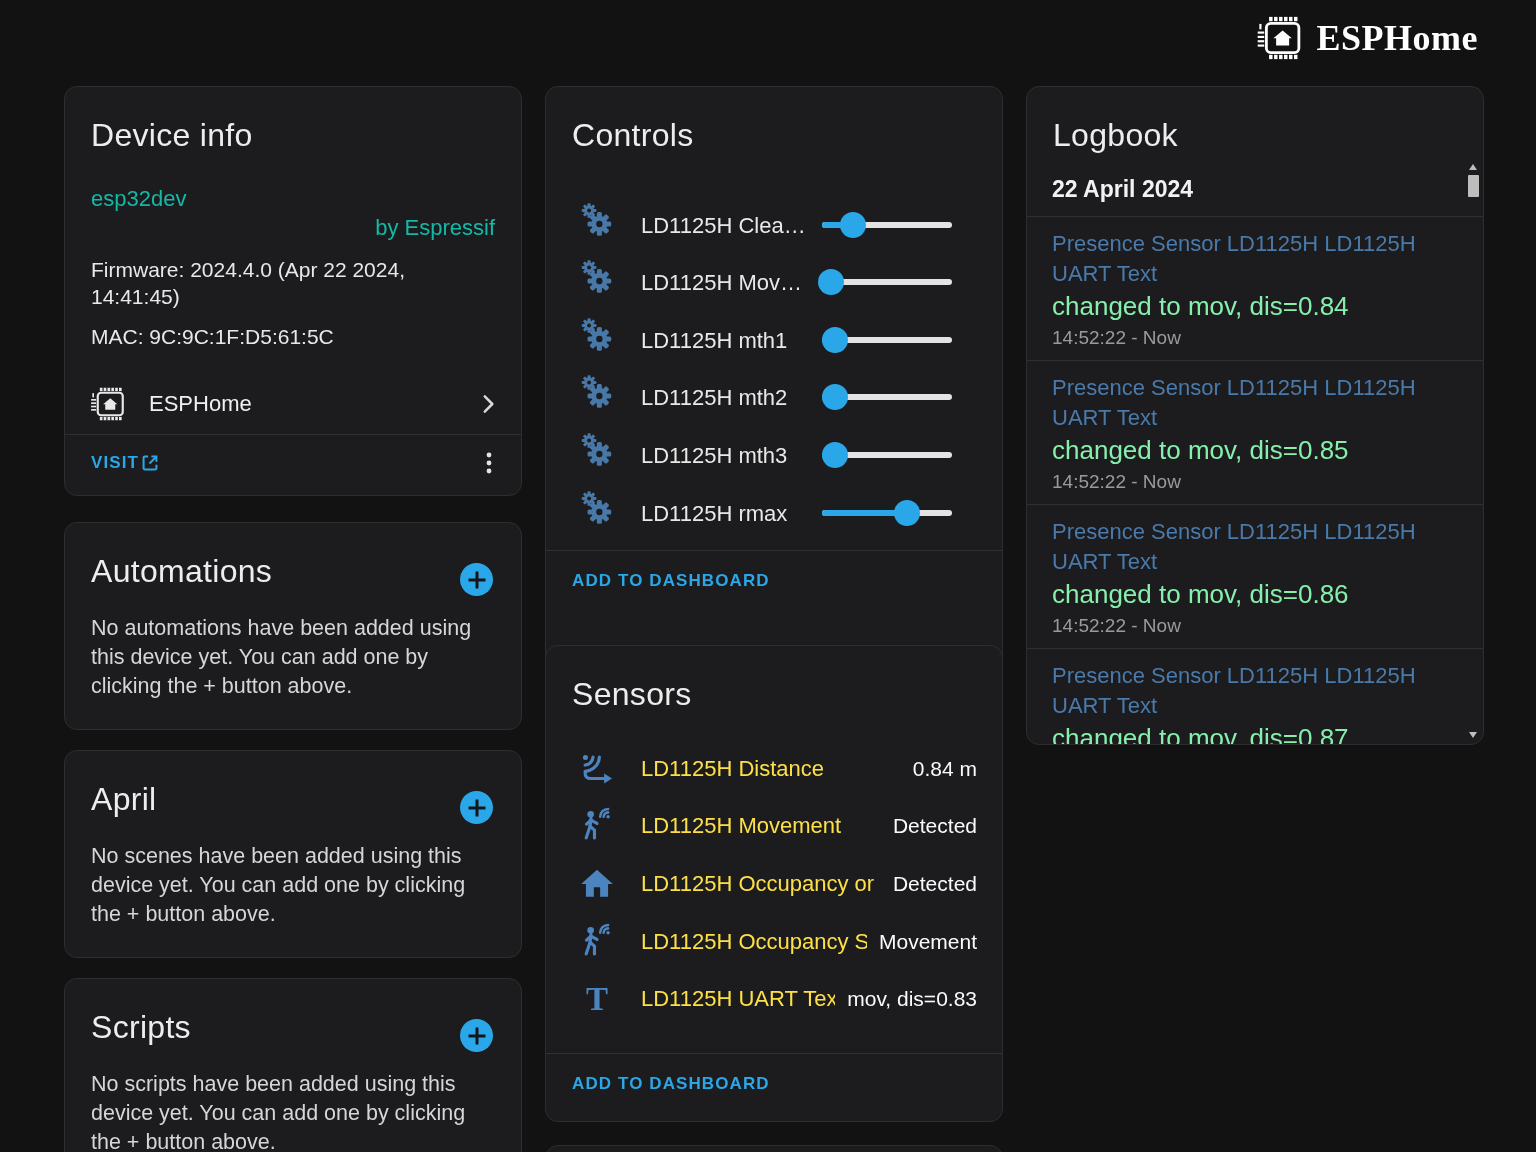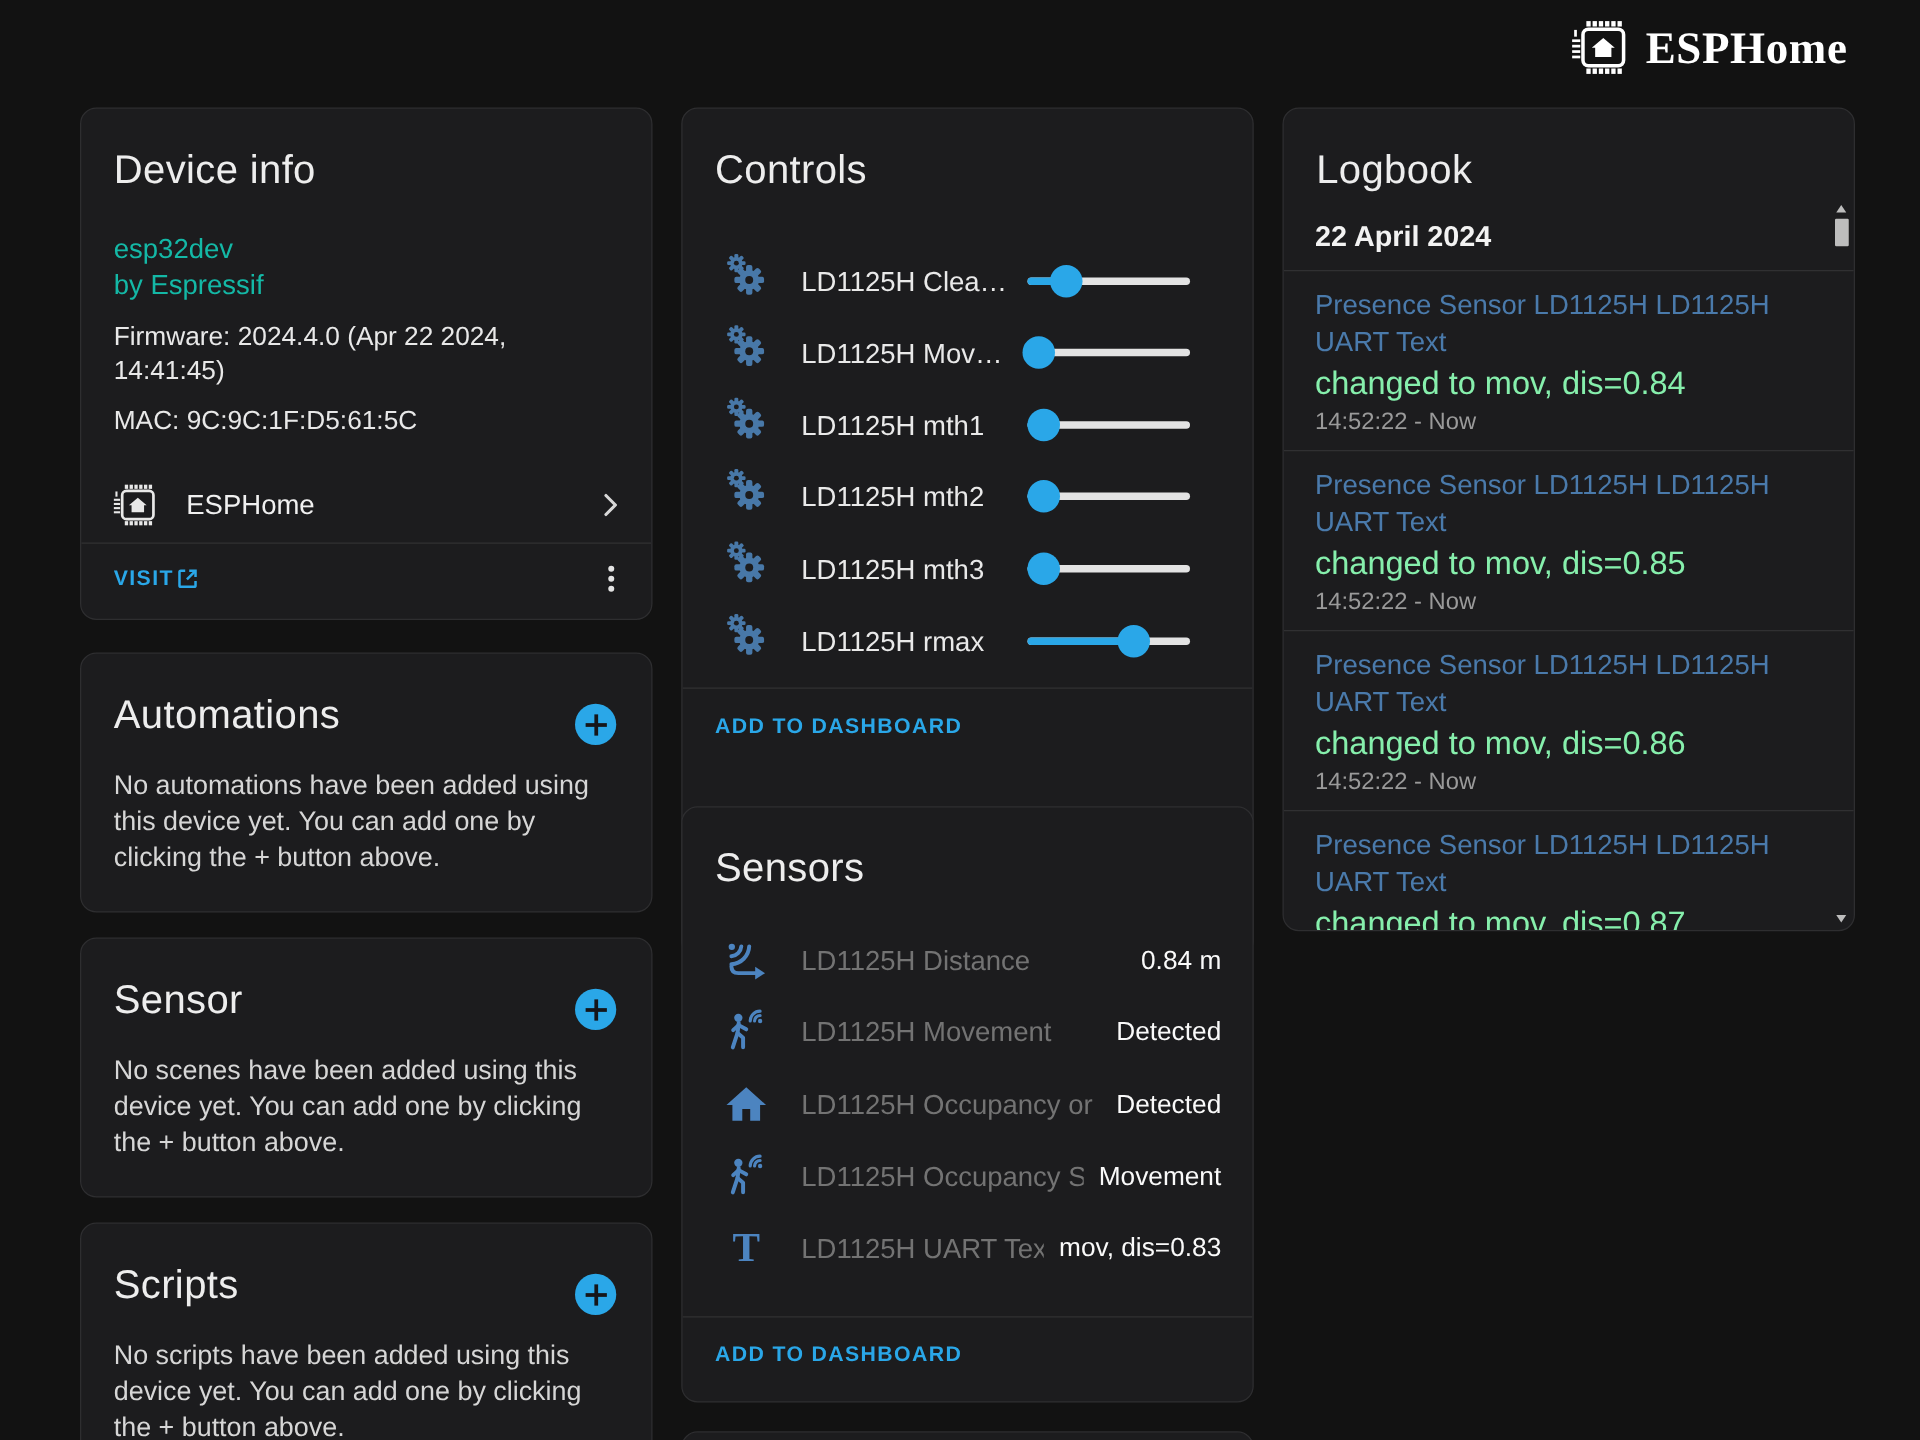--- a/index.html
+++ b/index.html
@@ -37,21 +37,21 @@
   .crow .row-label{flex:1;margin-left:23px;font-size:22px;color:#e9e9e9;white-space:nowrap;overflow:hidden;}
   .slider{position:relative;width:130px;height:28px;flex:0 0 130px;cursor:pointer;}
   .sl-track{position:absolute;left:0;right:0;top:11px;height:6px;border-radius:3px;background:#e3e3e3;}
   .sl-fill{position:absolute;left:0;top:11px;height:6px;border-radius:3px;background:#2aa7e8;width:0;}
   .sl-thumb{position:absolute;top:1px;width:26px;height:26px;border-radius:50%;background:#2aa7e8;
             transform:translateX(-50%);}
   .add-row{padding:20px 26px 14px;}
   
   .srow{display:flex;align-items:center;height:57.6px;padding:0 25px 0 30px;cursor:pointer;}
   .srow .row-icon{width:42px;display:flex;justify-content:center;}
-  .srow .row-label{flex:1;margin-left:23px;font-size:22px;color:#737373;white-space:nowrap;overflow:hidden;}
+  .srow .row-label{flex:1;margin-left:23px;font-size:22px;color:#fde047;white-space:nowrap;overflow:hidden;}
   .srow .row-value{font-size:21px;color:#fafafa;margin-left:12px;white-space:nowrap;}
   .serif-t{font-family:"Liberation Serif",serif;font-weight:700;font-size:33px;color:#4c84c0;line-height:1;}
   
   .lb-date{margin:20px 25px 0;font-size:23px;font-weight:700;color:#f2f2f2;line-height:30px;}
   .lb-div{margin-top:12px;border-top:1px solid #303032;}
   .lb-entry{padding:12px 48px 9px 25px;border-bottom:1px solid #303032;cursor:pointer;}
   .lb-entry:last-child{border-bottom:none;}
   .lb-link{display:block;max-width:392px;color:#4a7aab;font-size:22px;line-height:30px;text-decoration:none;cursor:pointer;}
   .lb-msg{margin-top:2px;font-size:26px;line-height:30px;color:#86efac;}
   .lb-time{margin-top:4px;font-size:19px;line-height:26px;color:#9a9a9a;}
@@ -90,21 +90,21 @@
       </g>
       <rect x="10.5" y="10.5" width="30" height="27" rx="4" fill="none" stroke="#fff" stroke-width="2.6"></rect>
       <path d="M25.5 17 L34 24.2 H31.5 V31 H19.5 V24.2 H17 Z" fill="#fff"></path>
     </svg>
     <span class="logo-text">ESPHome</span>
   </div>
 
   <section class="card" style="left:64px;top:86px;width:458px;height:410px;">
     <h2>Device info</h2>
     <div class="di-name muted">esp32dev</div>
-    <div class="muted" style="margin:0 26px;font-size:22px;line-height:29px;">by Espressif</div>
+    <div class="muted" style="margin:0 26px;font-size:22px;line-height:29px;text-align:right;">by Espressif</div>
     <div class="di-line">Firmware: 2024.4.0 (Apr 22 2024, 14:41:45)</div>
     <div class="di-line" style="margin-top:13px;">MAC: 9C:9C:1F:D5:61:5C</div>
 
     <div class="integration-row">
       <svg width="40" height="40" viewBox="0 0 48 48">
         <g fill="#e8e8e8">
           <rect x="4" y="11" width="2" height="5"></rect>
           <rect x="2.5" y="18" width="6" height="2"></rect>
           <rect x="2.5" y="22" width="6" height="2"></rect>
           <rect x="2.5" y="26" width="6" height="2"></rect>
@@ -151,21 +151,21 @@
     </div>
   </section>
 
   <section class="card empty-card" style="left:64px;top:522px;width:458px;height:208px;">
     <h2>Automations</h2>
     <span class="plus-btn"></span>
     <p>No automations have been added using this device yet. You can add one by clicking the + button above.</p>
   </section>
 
   <section class="card empty-card" style="left:64px;top:750px;width:458px;height:208px;">
-    <h2>Sensor</h2>
+    <h2>April</h2>
     <span class="plus-btn"></span>
     <p>No scenes have been added using this device yet. You can add one by clicking the + button above.</p>
   </section>
 
   <section class="card empty-card" style="left:64px;top:978px;width:458px;height:208px;">
     <h2>Scripts</h2>
     <span class="plus-btn"></span>
     <p>No scripts have been added using this device yet. You can add one by clicking the + button above.</p>
   </section>
 

